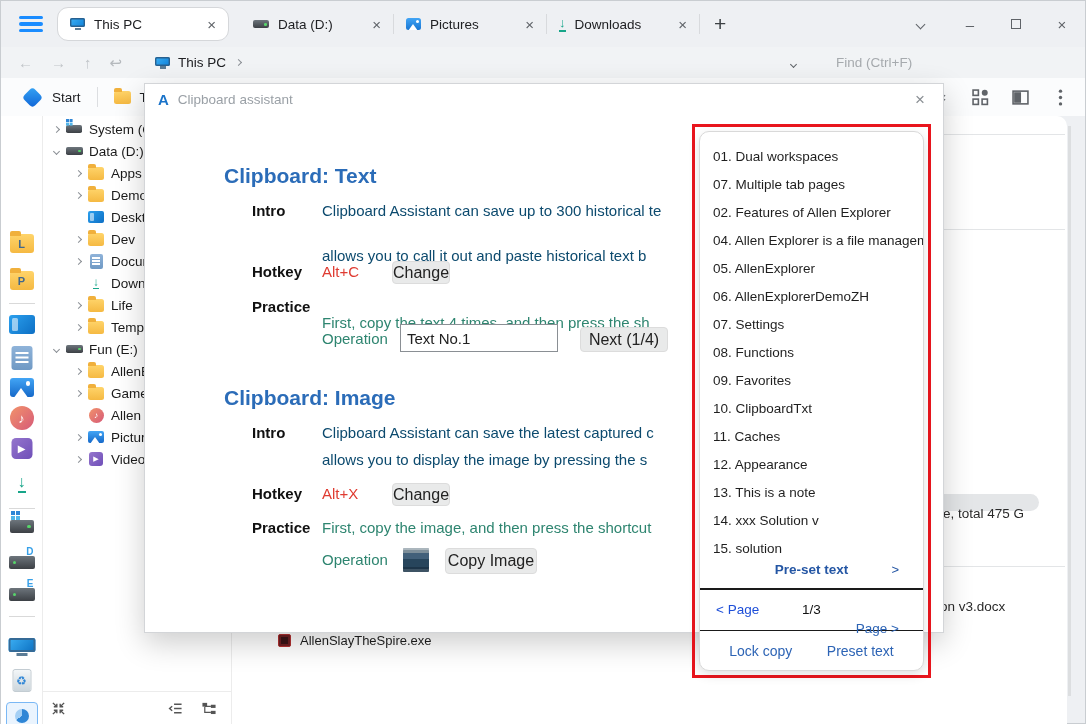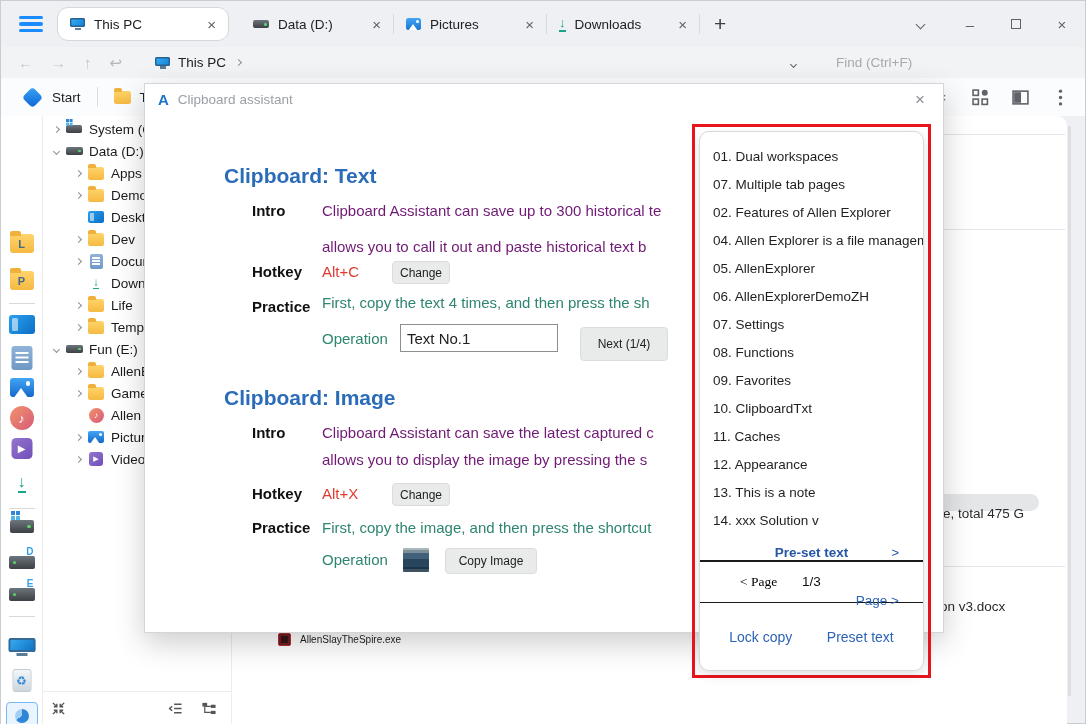--- a/index.html
+++ b/index.html
@@ -122,49 +122,49 @@
   .tf-collapse { margin-left:8px; }
   .tf-right { position:absolute; right:14px; display:flex; gap:18px; }
 
   
   .content { position:absolute; left:230px; top:115px; width:836px; height:609px; background:#fff; border-left:1px solid #ececec; border-radius:0 10px 0 0; overflow:hidden; }
   .scrolltrack { position:absolute; left:1067px; top:125px; width:3px; height:570px; background:#dcdee0; }
   .hdiv { position:absolute; height:1px; background:#e3e5e7; }
   .capacity-bar { position:absolute; left:570px; top:378px; width:237px; height:17px; border-radius:9px; background:#e4e6e8; }
   .cap-text { position:absolute; left:708px; top:390px; font-size:13.5px; color:#2a2a2a; white-space:nowrap; }
   .doc-text { position:absolute; left:708px; top:483px; font-size:13.5px; color:#2a2a2a; white-space:nowrap; }
-  .file-row { position:absolute; left:46px; top:517px; display:flex; align-items:center; font-size:10px; color:#1f1f1f; }
+  .file-row { position:absolute; left:46px; top:517px; display:flex; align-items:center; font-size:13px; color:#1f1f1f; }
   .exe-icon { width:13px; height:13px; border-radius:2px; background:#3a1416; border:1px solid #b03030; box-shadow:inset 0 0 0 2px #6e1f22; margin-right:9px; }
 
   
   .dialog { position:absolute; left:143px; top:82px; width:800px; height:550px; background:#fff; border:1px solid #d3d5d8; box-shadow:0 10px 28px rgba(0,0,0,.20); z-index:10; }
   .dlg-title { position:absolute; left:0; top:0; width:100%; height:30px; display:flex; align-items:center; }
   .dlg-logo { font-weight:bold; font-size:15px; color:#1a73c9; margin:0 9px 0 13px; }
   .dlg-title-text { font-size:13.5px; color:#9aa0a6; }
   .dlg-close { position:absolute; right:12px; top:4px; font-size:17px; color:#8a8f94; padding:2px 6px; }
   .dlg-h { position:absolute; left:79px; font-size:21px; font-weight:600; color:#2b6cb8; white-space:nowrap; }
   .dlg-label { position:absolute; left:107px; font-size:15px; font-weight:bold; color:#111; }
-  .dlg-text { position:absolute; left:177px; font-size:15px; color:#701a75; white-space:nowrap; }
+  .dlg-text { position:absolute; left:177px; font-size:15px; color:#0c4a6e; white-space:nowrap; }
   .dlg-text.red { color:#df3b31; }
   .dlg-text.green { color:#2e8570; }
-  .dlg-btn { position:absolute; background:#e9eaea; border:1px solid #dcdcdc; border-radius:4px; font-size:12px; color:#222; display:flex; align-items:center; justify-content:center; font-family:"Liberation Sans",sans-serif; }
+  .dlg-btn { position:absolute; background:#e9eaea; border:1px solid #dcdcdc; border-radius:4px; font-size:16px; color:#222; display:flex; align-items:center; justify-content:center; font-family:"Liberation Sans",sans-serif; }
   .dlg-input { position:absolute; left:255px; width:158px; height:28px; border:1px solid #8a8f94; font-size:15px; color:#212121; padding:0 6px; outline:none; font-family:"Liberation Sans",sans-serif; }
   .op-thumb { position:absolute; left:258px; width:26px; height:24px; border-radius:1px; background:linear-gradient(180deg,#7e8f9a 0 22%, #42607a 22% 45%, #27455c 45% 78%, #1d3549 78%); box-shadow:inset 0 2px 0 rgba(255,255,255,.35), inset 0 -3px 0 rgba(255,255,255,.15); }
 
   
   .panel { position:absolute; left:691px; top:123px; width:239px; height:554px; border:3px solid #e9151d; z-index:20; background:transparent; padding:4px; }
   .panel-card { width:100%; height:100%; background:#fff; border:1px solid #d9d9d9; border-radius:10px; box-shadow:0 4px 12px rgba(0,0,0,.12); display:flex; flex-direction:column; overflow:hidden; }
   .plist { padding:10px 0 0 13px; }
   .plist-item { height:28px; display:flex; align-items:center; font-size:13.5px; color:#1f1f1f; white-space:nowrap; overflow:hidden; }
-  .preset-row { height:26px; display:flex; align-items:flex-end; justify-content:center; position:relative; }
+  .preset-row { height:26px; display:flex; align-items:flex-start; justify-content:center; position:relative; }
   .preset-link { font-size:13.5px; font-weight:bold; color:#2456a4; }
   .preset-arrow { position:absolute; right:24px; color:#2456a4; font-size:13px; }
   .pdark-div { height:1.6px; background:#1a1a1a; }
   .pagination { height:40px; display:flex; align-items:center; font-size:13.5px; }
-  .pg-prev { color:#000000; margin-left:40px;font-family:Liberation Serif, serif; }
+  .pg-prev { color:#1d4ed8; margin-left:16px; }
   .pg-ind { color:#111; position:absolute; left:50%; transform:translateX(-50%); }
   .pg-next { color:#2d64b5; margin-left:auto; margin-right:24px;margin-top:38px; }
   .pfooter { flex:1; display:flex; align-items:center; justify-content:space-around; font-size:14px; color:#2d64b5; padding:0 12px; }
 </style>
 </head>
 <body>
 
 <div class="screen">
 
   <div class="tabbar">
@@ -505,29 +505,29 @@
   <div class="dialog">
     <div class="dlg-title">
       <span class="dlg-logo">A</span>
       <span class="dlg-title-text">Clipboard assistant</span>
       <span class="dlg-close">×</span>
     </div>
 
     <div class="dlg-h" style="top:80px">Clipboard: Text</div>
     <div class="dlg-label" style="top:118px">Intro</div>
     <div class="dlg-text" style="top:118px">Clipboard Assistant can save up to 300 historical te</div>
-    <div class="dlg-text" style="top:154px">allows you to call it out and paste historical text b</div>
+    <div class="dlg-text" style="top:163px">allows you to call it out and paste historical text b</div>
     <div class="dlg-label" style="top:179px">Hotkey</div>
     <div class="dlg-text red" style="top:179px">Alt+C</div>
     <button class="dlg-btn" style="left:247px; top:177px; width:58px; height:23px">Change</button>
     <div class="dlg-label" style="top:214px">Practice</div>
-    <div class="dlg-text green" style="top:210px">First, copy the text 4 times, and then press the sh</div>
+    <div class="dlg-text green" style="top:230px">First, copy the text 4 times, and then press the sh</div>
     <div class="dlg-text green" style="top:246px">Operation</div>
     <input class="dlg-input" style="top: 240px;" value="Text No.1">
-    <button class="dlg-btn" style="left:435px; top:243px; width:88px; height:34px">Next (1/4)</button>
+    <button class="dlg-btn" style="left:435px; top:243px; width:88px; height:25px">Next (1/4)</button>
 
     <div class="dlg-h" style="top:302px">Clipboard: Image</div>
     <div class="dlg-label" style="top:340px">Intro</div>
     <div class="dlg-text" style="top:340px">Clipboard Assistant can save the latest captured c</div>
     <div class="dlg-text" style="top:367px">allows you to display the image by pressing the s</div>
     <div class="dlg-label" style="top:401px">Hotkey</div>
     <div class="dlg-text red" style="top:401px">Alt+X</div>
     <button class="dlg-btn" style="left:247px; top:399px; width:58px; height:23px">Change</button>
     <div class="dlg-label" style="top:435px">Practice</div>
     <div class="dlg-text green" style="top:435px">First, copy the image, and then press the shortcut</div>
@@ -546,20 +546,21 @@
         <div class="plist-item">05. AllenExplorer</div>
         <div class="plist-item">06. AllenExplorerDemoZH</div>
         <div class="plist-item">07. Settings</div>
         <div class="plist-item">08. Functions</div>
         <div class="plist-item">09. Favorites</div>
         <div class="plist-item">10. ClipboardTxt</div>
         <div class="plist-item">11. Caches</div>
         <div class="plist-item">12. Appearance</div>
         <div class="plist-item">13. This is a note</div>
         <div class="plist-item">14. xxx Solution v</div>
+        <div class="plist-item">15. solution</div>
       </div>
       <div class="preset-row">
         <span class="preset-link">Pre-set text</span>
         <span class="preset-arrow">&gt;</span>
       </div>
       <div class="pdark-div"></div>
       <div class="pagination" style="position:relative">
         <span class="pg-prev">&lt; Page</span>
         <span class="pg-ind">1/3</span>
         <span class="pg-next">Page &gt;</span>

